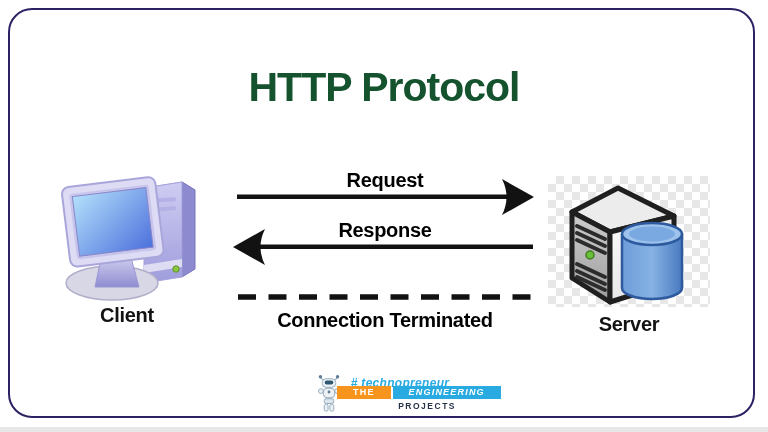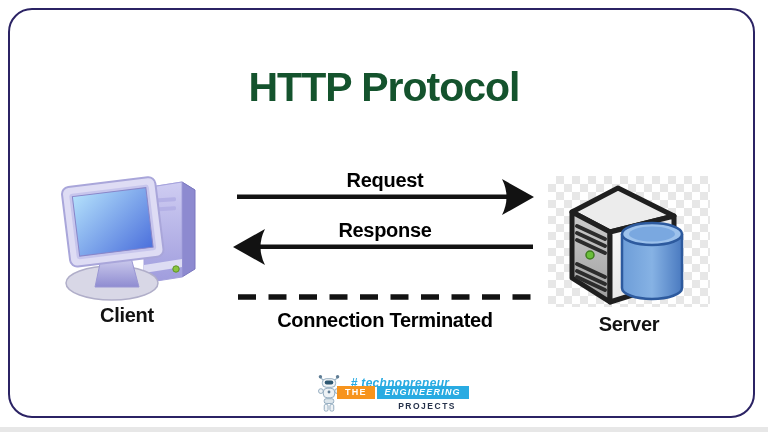--- a/index.html
+++ b/index.html
@@ -47,21 +47,21 @@
     position:absolute; left:314px; top:371px; width:140px; height:44px;
   }
   .logo-robot { position:absolute; left:2px; top:2px; width:26px; height:40px; }
   .logo-tagline {
     position:absolute; left:30px; top:5px; width:112px; text-align:center;
     font-size:12px; font-weight:bold; font-style:italic; color:#29abe2; letter-spacing:0.3px;
   }
   .logo-row { position:absolute; left:23px; top:15px; width:119px; display:flex; gap:2px; }
   .badge {
     color:#ffffff; font-size:9px; font-weight:bold; line-height:13px; height:13px;
-    padding:0 8px; letter-spacing:1.2px; white-space:nowrap;
+    padding:0 16px; letter-spacing:1.2px; white-space:nowrap;
   }
   .badge-the { background:#f7941d; }
   .badge-eng { background:#29abe2; flex:1; text-align:center;font-style:italic; }
   .logo-projects {
     position:absolute; left:30px; top:30px; width:112px; text-align:right;
     font-size:8.5px; font-weight:bold; color:#26324b; letter-spacing:1.5px;
   }
 </style>
 </head>
 <body>

